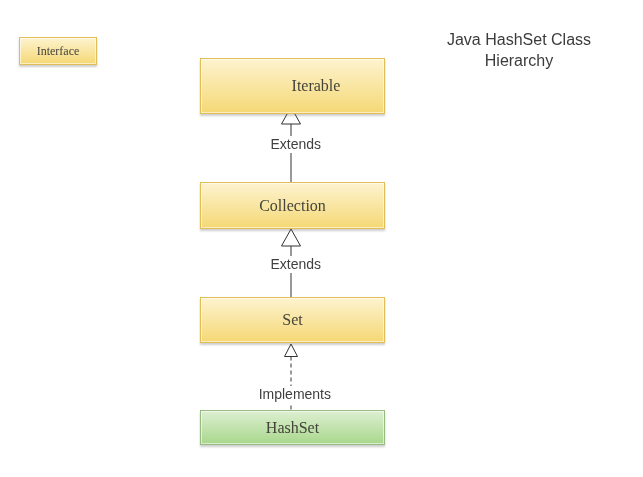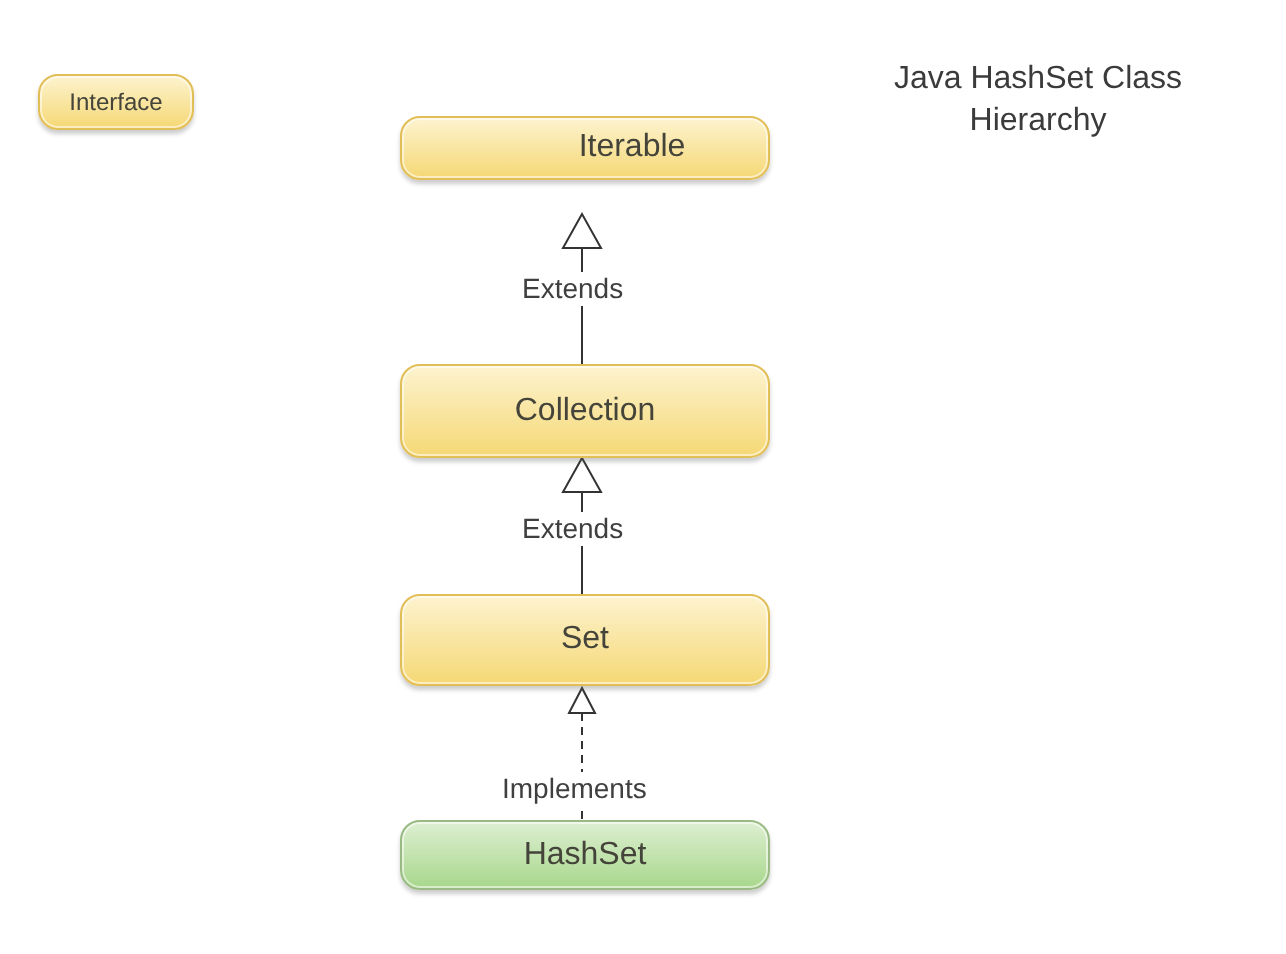--- a/index.html
+++ b/index.html
@@ -23,55 +23,55 @@
     background: var(--canvas-bg);
     font-family: "Liberation Sans", sans-serif;
     overflow: hidden;
   }
   .node, .legend-box {
     position: absolute;
     display: flex;
     align-items: center;
     justify-content: center;
     box-sizing: border-box;
-    font-family: Liberation Sans, sans-serif;
+    font-family: Liberation Serif, serif;
     color: var(--node-text);
     box-shadow: 0 2px 2px rgba(90,90,90,0.30), inset 0 0 0 1px rgba(255,255,255,0.55);
-    border-radius: 10px;
+    border-radius: 0;
   }
   .fill-interface {
     background: linear-gradient(to bottom, var(--interface-fill-top), var(--interface-fill-bottom));
     border: 1px solid var(--interface-border);
   }
   .fill-class {
     background: linear-gradient(to bottom, var(--class-fill-top), var(--class-fill-bottom));
     border: 1px solid var(--class-border);
   }
   .node { left: 200px; width: 185px; font-size: 16px; }
-  .node-iterable   { top: 58px;  height: 32px; padding-left: 47px; }
+  .node-iterable   { top: 58px;  height: 56px; padding-left: 47px; }
   .node-collection { top: 182px; height: 47px; }
   .node-set        { top: 297px; height: 46px; }
   .node-hashset    { top: 410px; height: 35px; }
 
   .legend-box { left: 19px; width: 78px; height: 28px; font-size: 12px; }
   .legend-interface { top: 37px; }
   .legend-class     { top: 80px; }
 
   .title {
     position: absolute;
     left: 424px; top: 30px; width: 190px;
     text-align: center;
     font-size: 16px;
     line-height: 1.3;
     color: var(--title-text);
   }
 
   .connector-label {
     position: absolute;
-    text-align: left;
+    text-align: right;
     font-size: 14px;
     color: var(--label-text);
     background: var(--canvas-bg);
     line-height: 17px;
   }
   .label-extends-1   { left: 261px; top: 136px; width: 60px; }
   .label-extends-2   { left: 261px; top: 256px; width: 60px; }
   .label-implements  { left: 251px; top: 386px; width: 80px; }
 
   svg.overlay {

